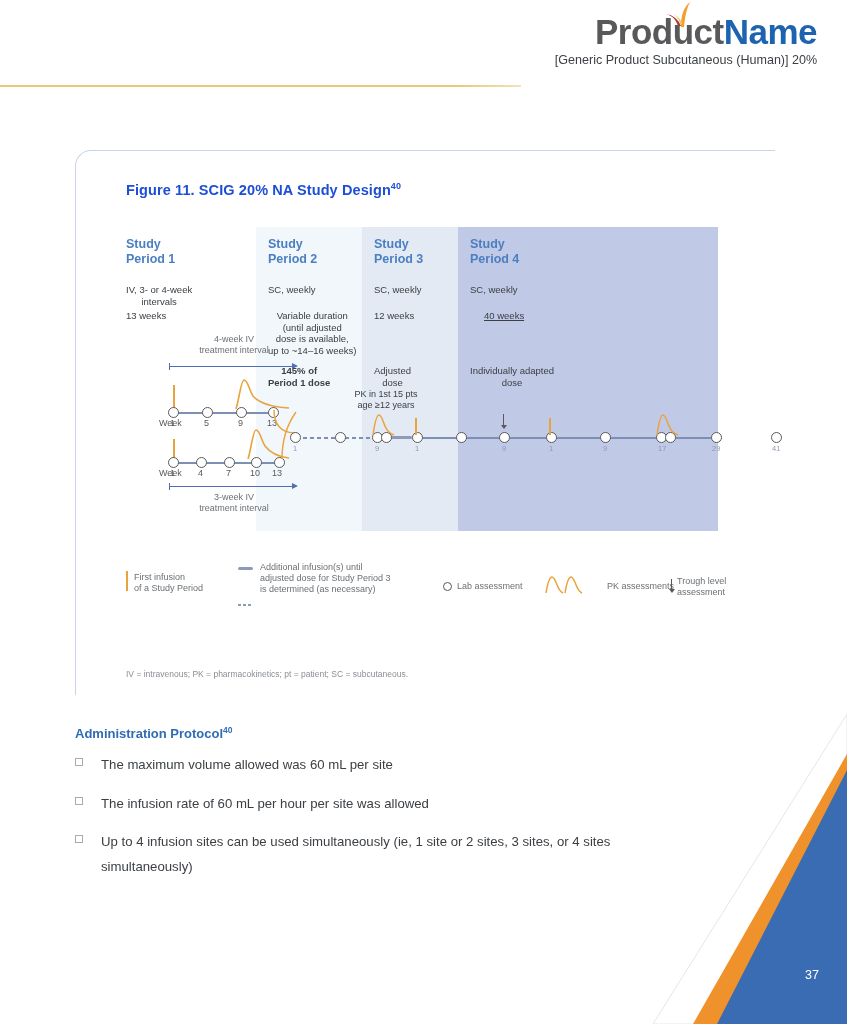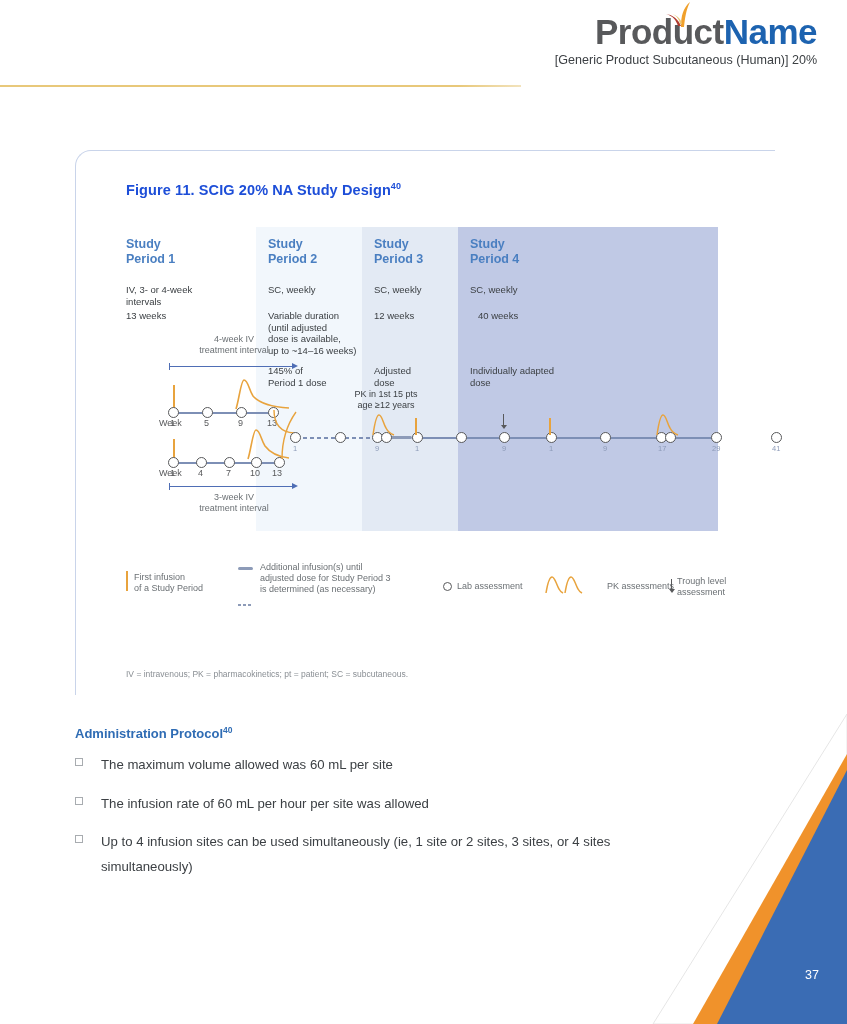--- a/index.html
+++ b/index.html
@@ -30,21 +30,21 @@
   #figure-title{position:absolute;left:50px;top:30px;font-size:14.5px;font-weight:bold;
                 color:#1d4ed8;letter-spacing:.1px;}
   #figure-title sup{font-size:9px;font-weight:bold;}
 
   
   #periods{position:absolute;left:50px;top:76px;width:592px;height:304px;}
   .pcol{position:absolute;top:0;height:304px;box-sizing:border-box;}
   .pcol .ptitle{position:absolute;left:0;top:10px;font-size:12.5px;font-weight:bold;
                 color:#4a7fc1;line-height:1.18;white-space:pre-line;}
   .pcol .pline{position:absolute;left:0;font-size:9.5px;color:#3c4044;line-height:1.22;
-               white-space:pre-line;}
+               white-space:pre-line;text-align:center;}
   .pl1{top:57px;} .pl2{top:83px;} .pl3{top:138px;}
 
   
   #tl{position:absolute;left:50px;top:155px;width:600px;height:230px;}
   .axis{position:absolute;height:1.6px;background:#7d8fb5;}
   .node{position:absolute;width:11px;height:11px;border-radius:50%;
         border:1.6px solid #58595b;background:#ffffff;box-sizing:border-box;}
   .wklabel{position:absolute;font-size:9px;color:#58595b;}
   .wkword{position:absolute;font-size:9px;color:#58595b;margin-left:28px;}
   .tick{position:absolute;font-size:7.5px;color:#8d9bb8;}
@@ -125,36 +125,36 @@
       <div class="pline pl3"></div>
     </div>
     <div class="pcol" style="left:130px;width:106px;background:#f2f7fc;">
       <div class="ptitle" style="left:12px;">Study
 Period 2</div>
       <div class="pline pl1" style="left:12px;">SC, weekly</div>
       <div class="pline pl2" style="left:12px;">Variable duration
 (until adjusted
 dose is available,
 up to ~14–16 weeks)</div>
-      <div class="pline pl3" style="left:12px;">145% of
+      <div class="pline pl3" style="left:12px;font-weight:bold;">145% of
 Period 1 dose</div>
     </div>
     <div class="pcol" style="left:236px;width:96px;background:#e3eaf4;">
       <div class="ptitle" style="left:12px;">Study
 Period 3</div>
       <div class="pline pl1" style="left:12px;">SC, weekly</div>
       <div class="pline pl2" style="left:12px;">12 weeks</div>
       <div class="pline pl3" style="left:12px;">Adjusted
 dose</div>
     </div>
     <div class="pcol" style="left:332px;width:260px;background:#c0c9e5;">
       <div class="ptitle" style="left:12px;">Study
 Period 4</div>
       <div class="pline pl1" style="left:12px;">SC, weekly</div>
-      <div class="pline pl2" style="left:20px;">40 weeks</div>
+      <div class="pline pl2" style="left:26px;text-decoration:underline;">40 weeks</div>
       <div class="pline pl3" style="left:12px;">Individually adapted
 dose</div>
     </div>
   </div>
 
   <div id="tl">
 
     <div class="arrowcap" style="left:43px;top:57px;"></div>
     <div class="arrowline" style="left:43px;top:60px;width:125px;"></div>
     <div class="arrowhead" style="left:166px;top:57px;"></div>

